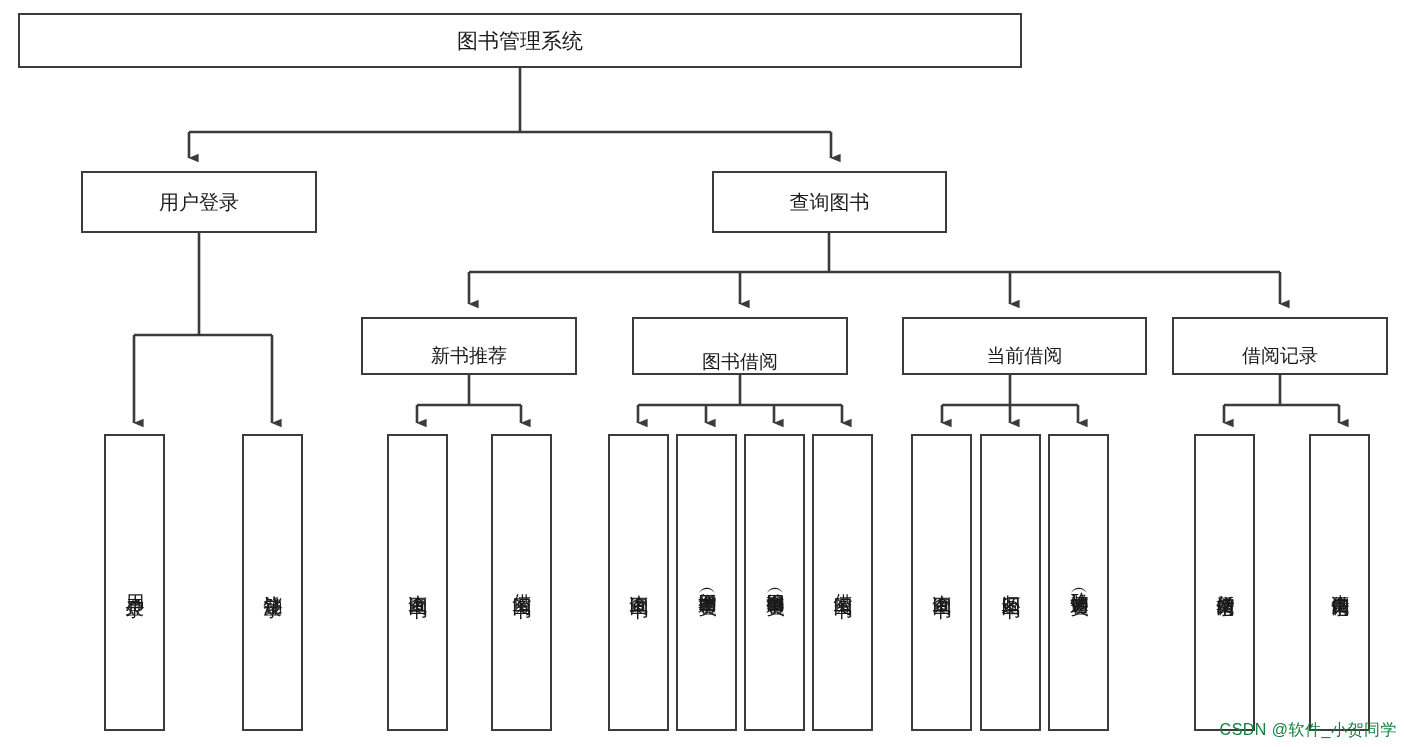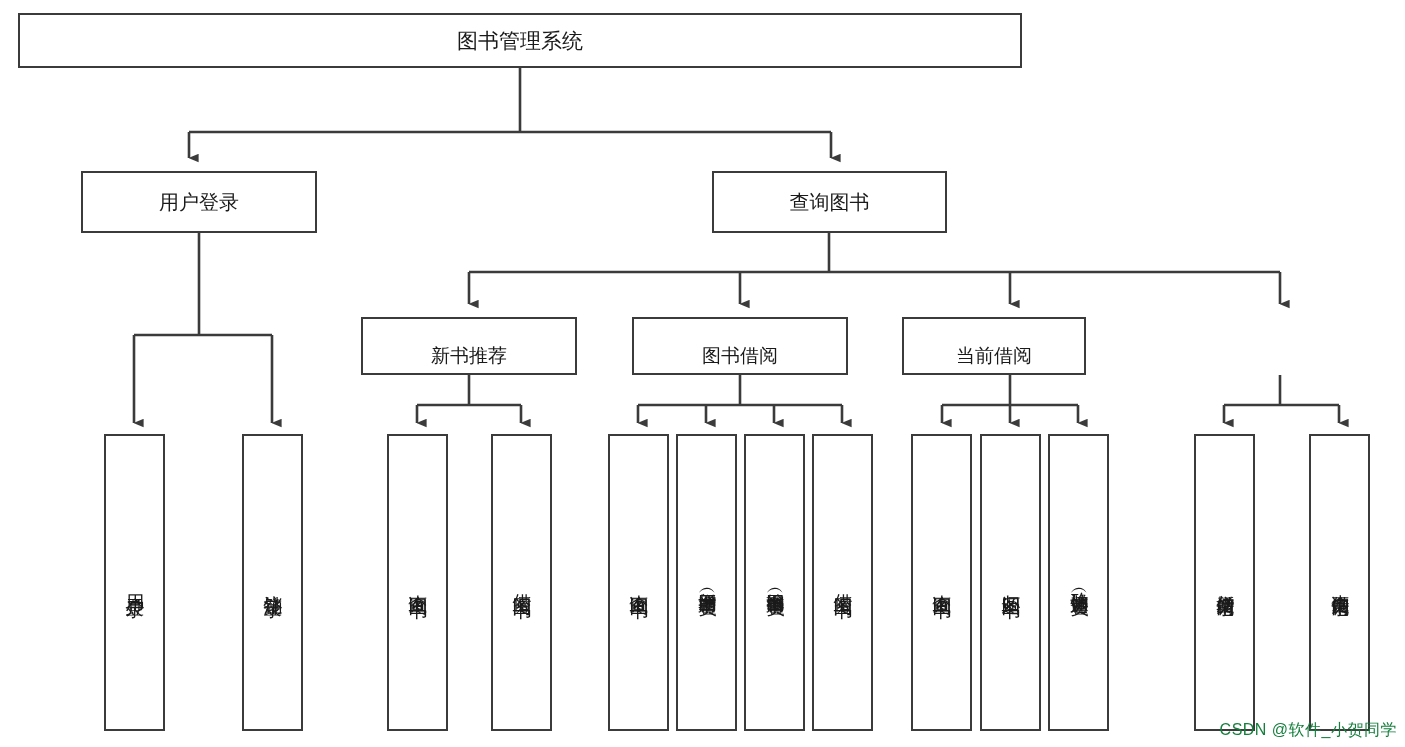--- a/index.html
+++ b/index.html
@@ -147,28 +147,31 @@
   </div>
 
   <div class="node-box node-l2" style="left:712px; top:171px; width:235px; height:62px;">
     <span class="node-label">查询图书</span>
   </div>
 
   <div class="node-box node-l3" style="left:361px; top:317px; width:216px; height:58px;">
     <span class="node-label">新书推荐</span>
   </div>
 
-  <div class="node-box node-l3" style="left:632px; top:317px; width:216px; height:58px;">
+  <div class="node-box node-l3" style="left:632px; top:317px; width:216px; height:58px;align-items:flex-end;">
     <span class="node-label">图书借阅</span>
   </div>
 
-  <div class="node-box node-l3" style="left:902px; top:317px; width:184px; height:58px;">
+  <div class="node-box node-l3" style="left:902px; top:317px; width:245px; height:58px;">
     <span class="node-label">当前借阅</span>
   </div>
 
+  <div class="node-box node-l3" style="left:1172px; top:317px; width:216px; height:58px;">
+    <span class="node-label">借阅记录</span>
+  </div>
 
   <div class="node-box node-leaf" style="left:104px; top:434px; width:61px; height:297px;">
     <span class="node-label">用户登录</span>
   </div>
   <div class="node-box node-leaf" style="left:242px; top:434px; width:61px; height:297px;">
     <span class="node-label">注销登录</span>
   </div>
 
   <div class="node-box node-leaf" style="left:387px; top:434px; width:61px; height:297px;">
     <span class="node-label">查询图书</span>

